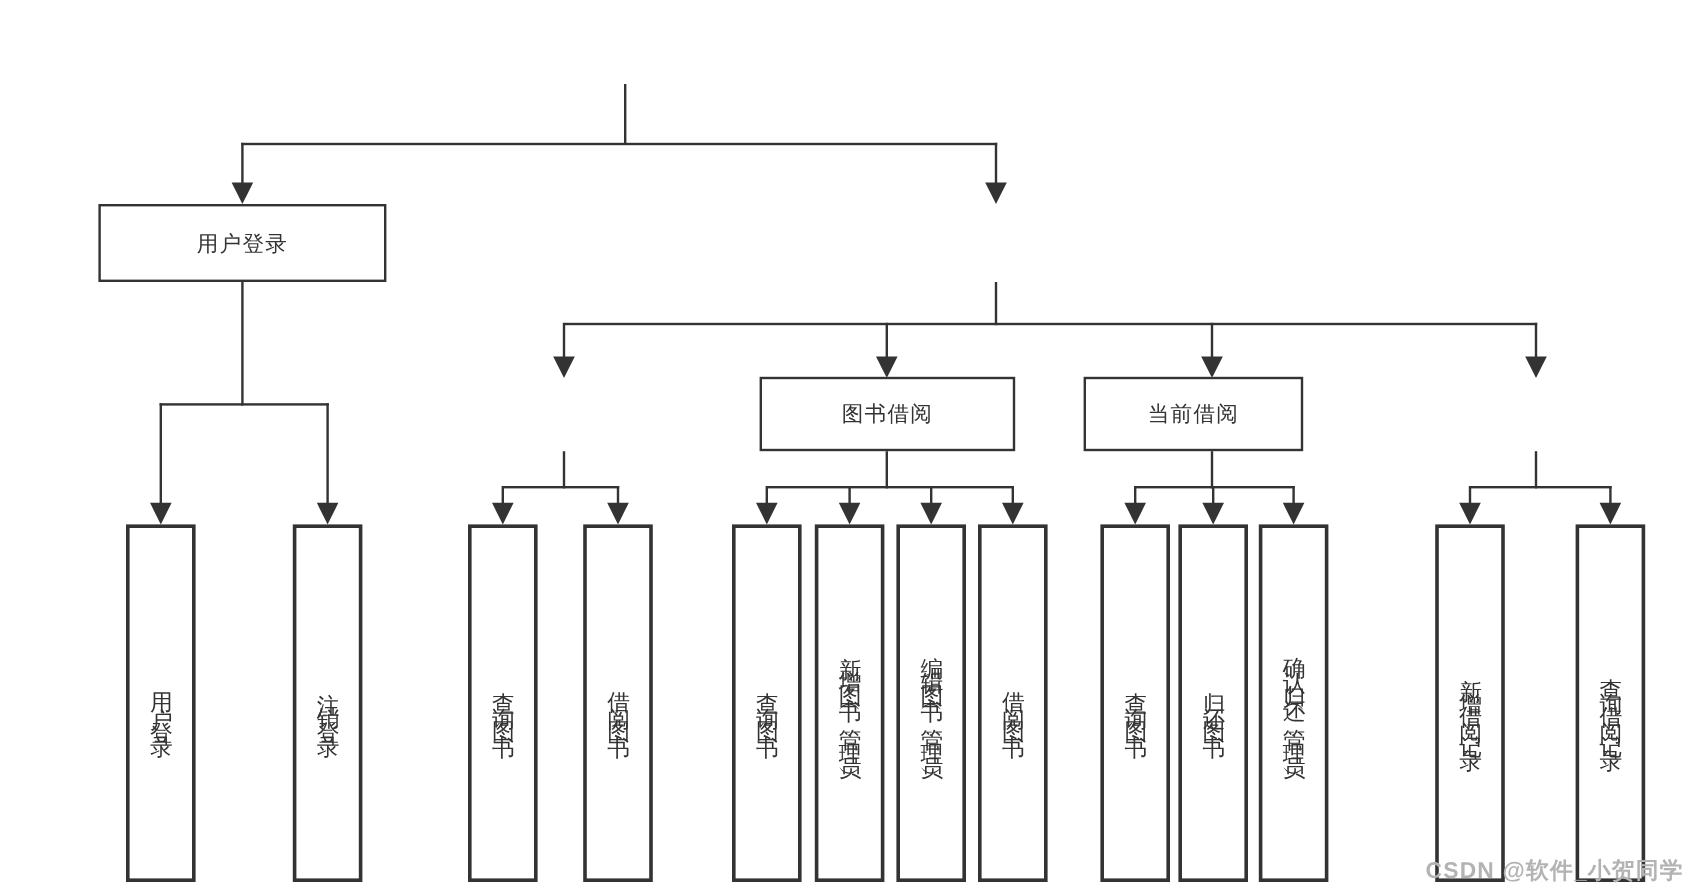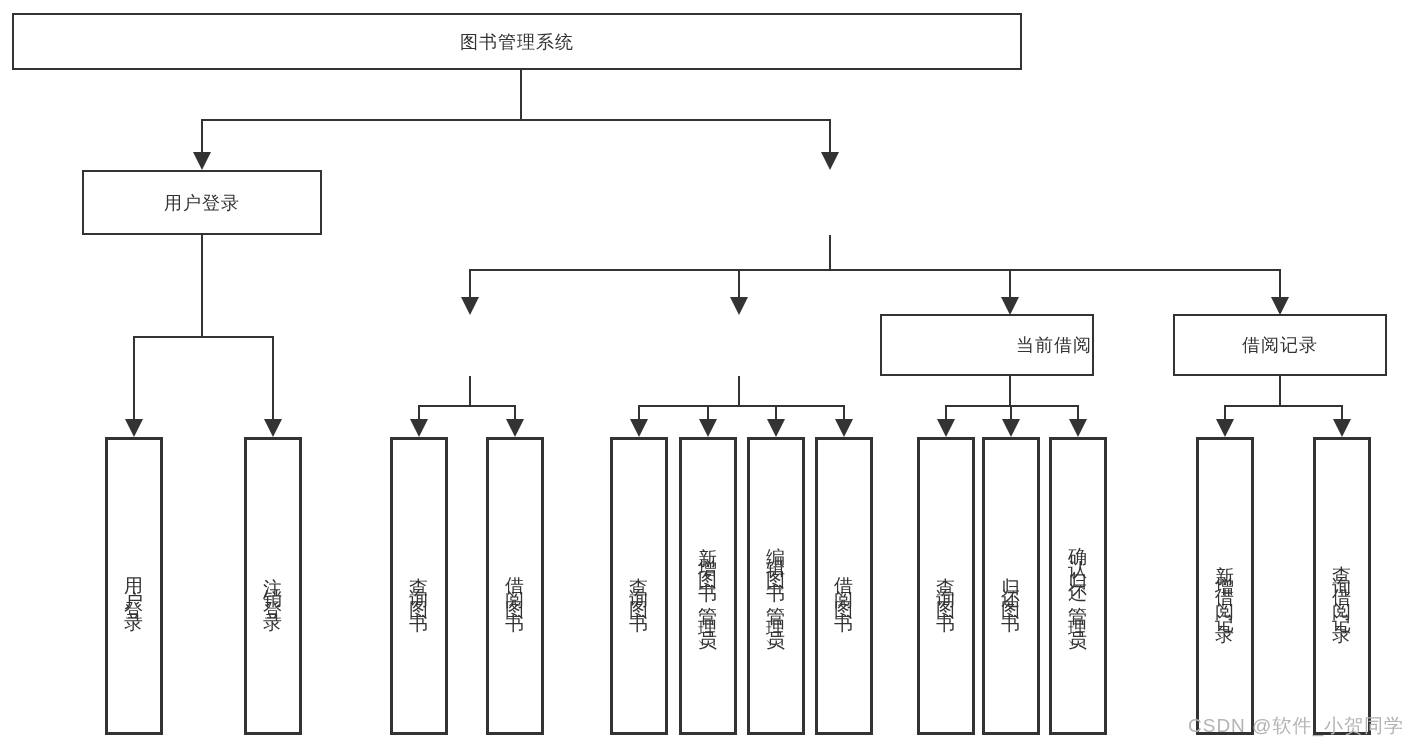--- a/index.html
+++ b/index.html
@@ -62,23 +62,20 @@
     letter-spacing: 1px;
     z-index: 5;
     white-space: nowrap;
   }
 </style>
 </head>
 <body>
 
 <div id="canvas">
 
-  <div class="hbox" style="left:12px; top:13px; width:1010px; height:57px;">
-    <span>图书管理系统</span>
-  </div>
 
   <div class="vline" style="left:520px; top:70px; height:50px;"></div>
   <div class="hline" style="left:201px; top:119px; width:630px;"></div>
   <div class="vline" style="left:201px; top:119px; height:36px;"></div>
   <div class="arrow" style="left:193px; top:152px;"></div>
   <div class="vline" style="left:829px; top:119px; height:36px;"></div>
   <div class="arrow" style="left:821px; top:152px;"></div>
 
   <div class="hbox" style="left:82px; top:170px; width:240px; height:65px;">
     <span>用户登录</span>
@@ -95,25 +92,25 @@
   <div class="hline" style="left:470px; top:269px; width:811px;"></div>
   <div class="vline" style="left:469px; top:269px; height:31px;"></div>
   <div class="arrow" style="left:461px; top:297px;"></div>
   <div class="vline" style="left:738px; top:269px; height:31px;"></div>
   <div class="arrow" style="left:730px; top:297px;"></div>
   <div class="vline" style="left:1009px; top:269px; height:31px;"></div>
   <div class="arrow" style="left:1001px; top:297px;"></div>
   <div class="vline" style="left:1279px; top:269px; height:31px;"></div>
   <div class="arrow" style="left:1271px; top:297px;"></div>
 
-  <div class="hbox" style="left:880px; top:314px; width:214px; height:62px;justify-content:flex-end;">
+  <div class="hbox" style="left:633px; top:314px; width:213px; height:62px;">
+    <span>图书借阅</span>
+  </div>
+  <div class="hbox" style="left:903px; top:314px; width:183px; height:62px;">
     <span>当前借阅</span>
-  </div>
-  <div class="hbox" style="left:1173px; top:314px; width:214px; height:62px;">
-    <span>借阅记录</span>
   </div>
 
   <div class="vline" style="left:469px; top:376px; height:31px;"></div>
   <div class="hline" style="left:419px; top:405px; width:97px;"></div>
   <div class="vline" style="left:418px; top:405px; height:17px;"></div>
   <div class="arrow" style="left:410px; top:419px;"></div>
   <div class="vline" style="left:514px; top:405px; height:17px;"></div>
   <div class="arrow" style="left:506px; top:419px;"></div>
 
   <div class="vline" style="left:738px; top:376px; height:31px;"></div>
@@ -180,15 +177,15 @@
     <span class="vtext">确认归还（管理员）</span>
   </div>
 
   <div class="vbox" style="left:1196px; top:437px; width:58px; height:298px;">
     <span class="vtext">新增借阅记录</span>
   </div>
   <div class="vbox" style="left:1313px; top:437px; width:58px; height:298px;">
     <span class="vtext">查询借阅记录</span>
   </div>
 
-  <div class="watermark" style="left:1188px; top:713px;">CSDN @软件_小贺同学</div>
+  <div class="watermark" style="left:1188px; top:713px;font-weight:bold;">CSDN @软件_小贺同学</div>
 
 </div>
 
 </body></html>

